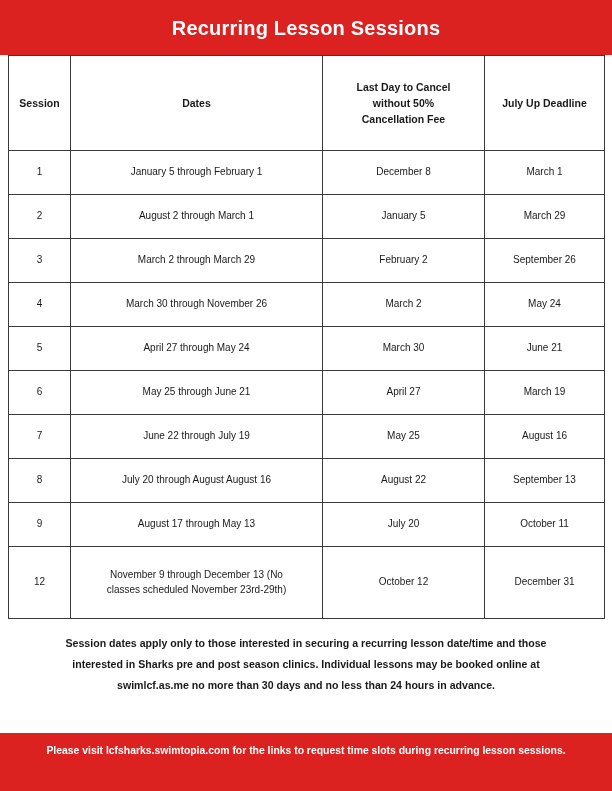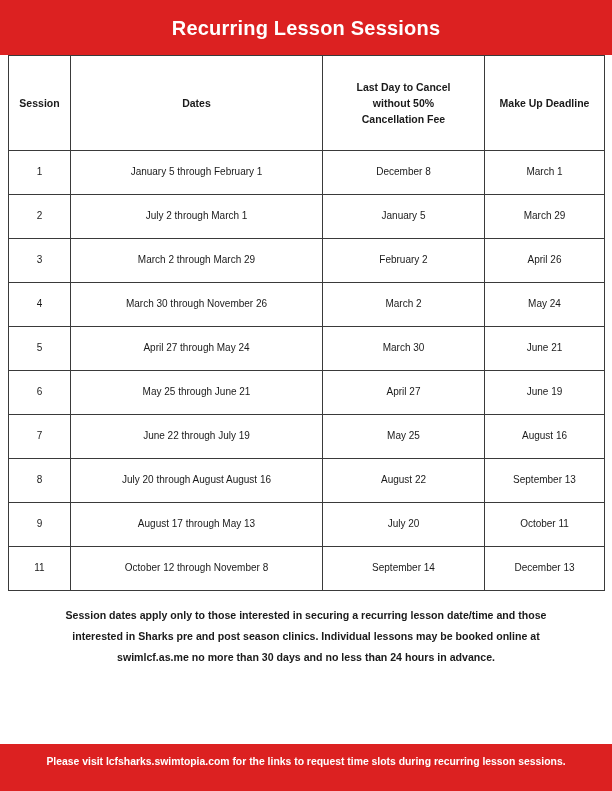--- a/index.html
+++ b/index.html
@@ -86,21 +86,21 @@
     color: #1a1a1a;
   }
   .footer-note .fn-line { display: block; }
 
   
   .bottom-banner {
     position: absolute;
     left: 0;
     bottom: 0;
     width: 612px;
-    height: 47px;
+    height: 58px;
     background: #dc2121;
     box-sizing: border-box;
     padding-top: 12px;
   }
   .bottom-banner-text {
     color: #ffffff;
     font-size: 10.4px;
     font-weight: bold;
     text-align: center;
     line-height: 1.2;
@@ -124,83 +124,86 @@
     </colgroup>
     <thead>
       <tr>
         <th>Session</th>
         <th>Dates</th>
         <th>
           <span class="th-line">Last Day to Cancel</span>
           <span class="th-line">without 50%</span>
           <span class="th-line">Cancellation Fee</span>
         </th>
-        <th>Make Up Deadline</th>
+        <th>July Up Deadline</th>
       </tr>
     </thead>
     <tbody>
       <tr>
         <td>1</td>
         <td>January 5 through February 1</td>
         <td>December 8</td>
         <td>March 1</td>
       </tr>
       <tr>
         <td>2</td>
-        <td>July 2 through March 1</td>
+        <td>August 2 through March 1</td>
         <td>January 5</td>
         <td>March 29</td>
       </tr>
       <tr>
         <td>3</td>
         <td>March 2 through March 29</td>
         <td>February 2</td>
-        <td>April 26</td>
+        <td>September 26</td>
       </tr>
       <tr>
         <td>4</td>
         <td>March 30 through November 26</td>
         <td>March 2</td>
         <td>May 24</td>
       </tr>
       <tr>
         <td>5</td>
         <td>April 27 through May 24</td>
         <td>March 30</td>
         <td>June 21</td>
       </tr>
       <tr>
         <td>6</td>
         <td>May 25 through June 21</td>
         <td>April 27</td>
-        <td>June 19</td>
+        <td>March 19</td>
       </tr>
       <tr>
         <td>7</td>
         <td>June 22 through July 19</td>
         <td>May 25</td>
         <td>August 16</td>
       </tr>
       <tr>
         <td>8</td>
         <td>July 20 through August August 16</td>
         <td>August 22</td>
         <td>September 13</td>
       </tr>
       <tr>
         <td>9</td>
         <td>August 17 through May 13</td>
         <td>July 20</td>
         <td>October 11</td>
       </tr>
-      <tr>
-        <td>11</td>
-        <td>October 12 through November 8</td>
-        <td>September 14</td>
-        <td>December 13</td>
+      <tr class="row-tall">
+        <td>12</td>
+        <td>
+          <span class="th-line">November 9 through December 13 (No</span>
+          <span class="th-line">classes scheduled November 23rd-29th)</span>
+        </td>
+        <td>October 12</td>
+        <td>December 31</td>
       </tr>
     </tbody>
   </table>
 </div>
 
 <div class="footer-note">
   <span class="fn-line">Session dates apply only to those interested in securing a recurring lesson date/time and those</span>
   <span class="fn-line">interested in Sharks pre and post season clinics. Individual lessons may be booked online at</span>
   <span class="fn-line">swimlcf.as.me no more than 30 days and no less than 24 hours in advance.</span>
 </div>

